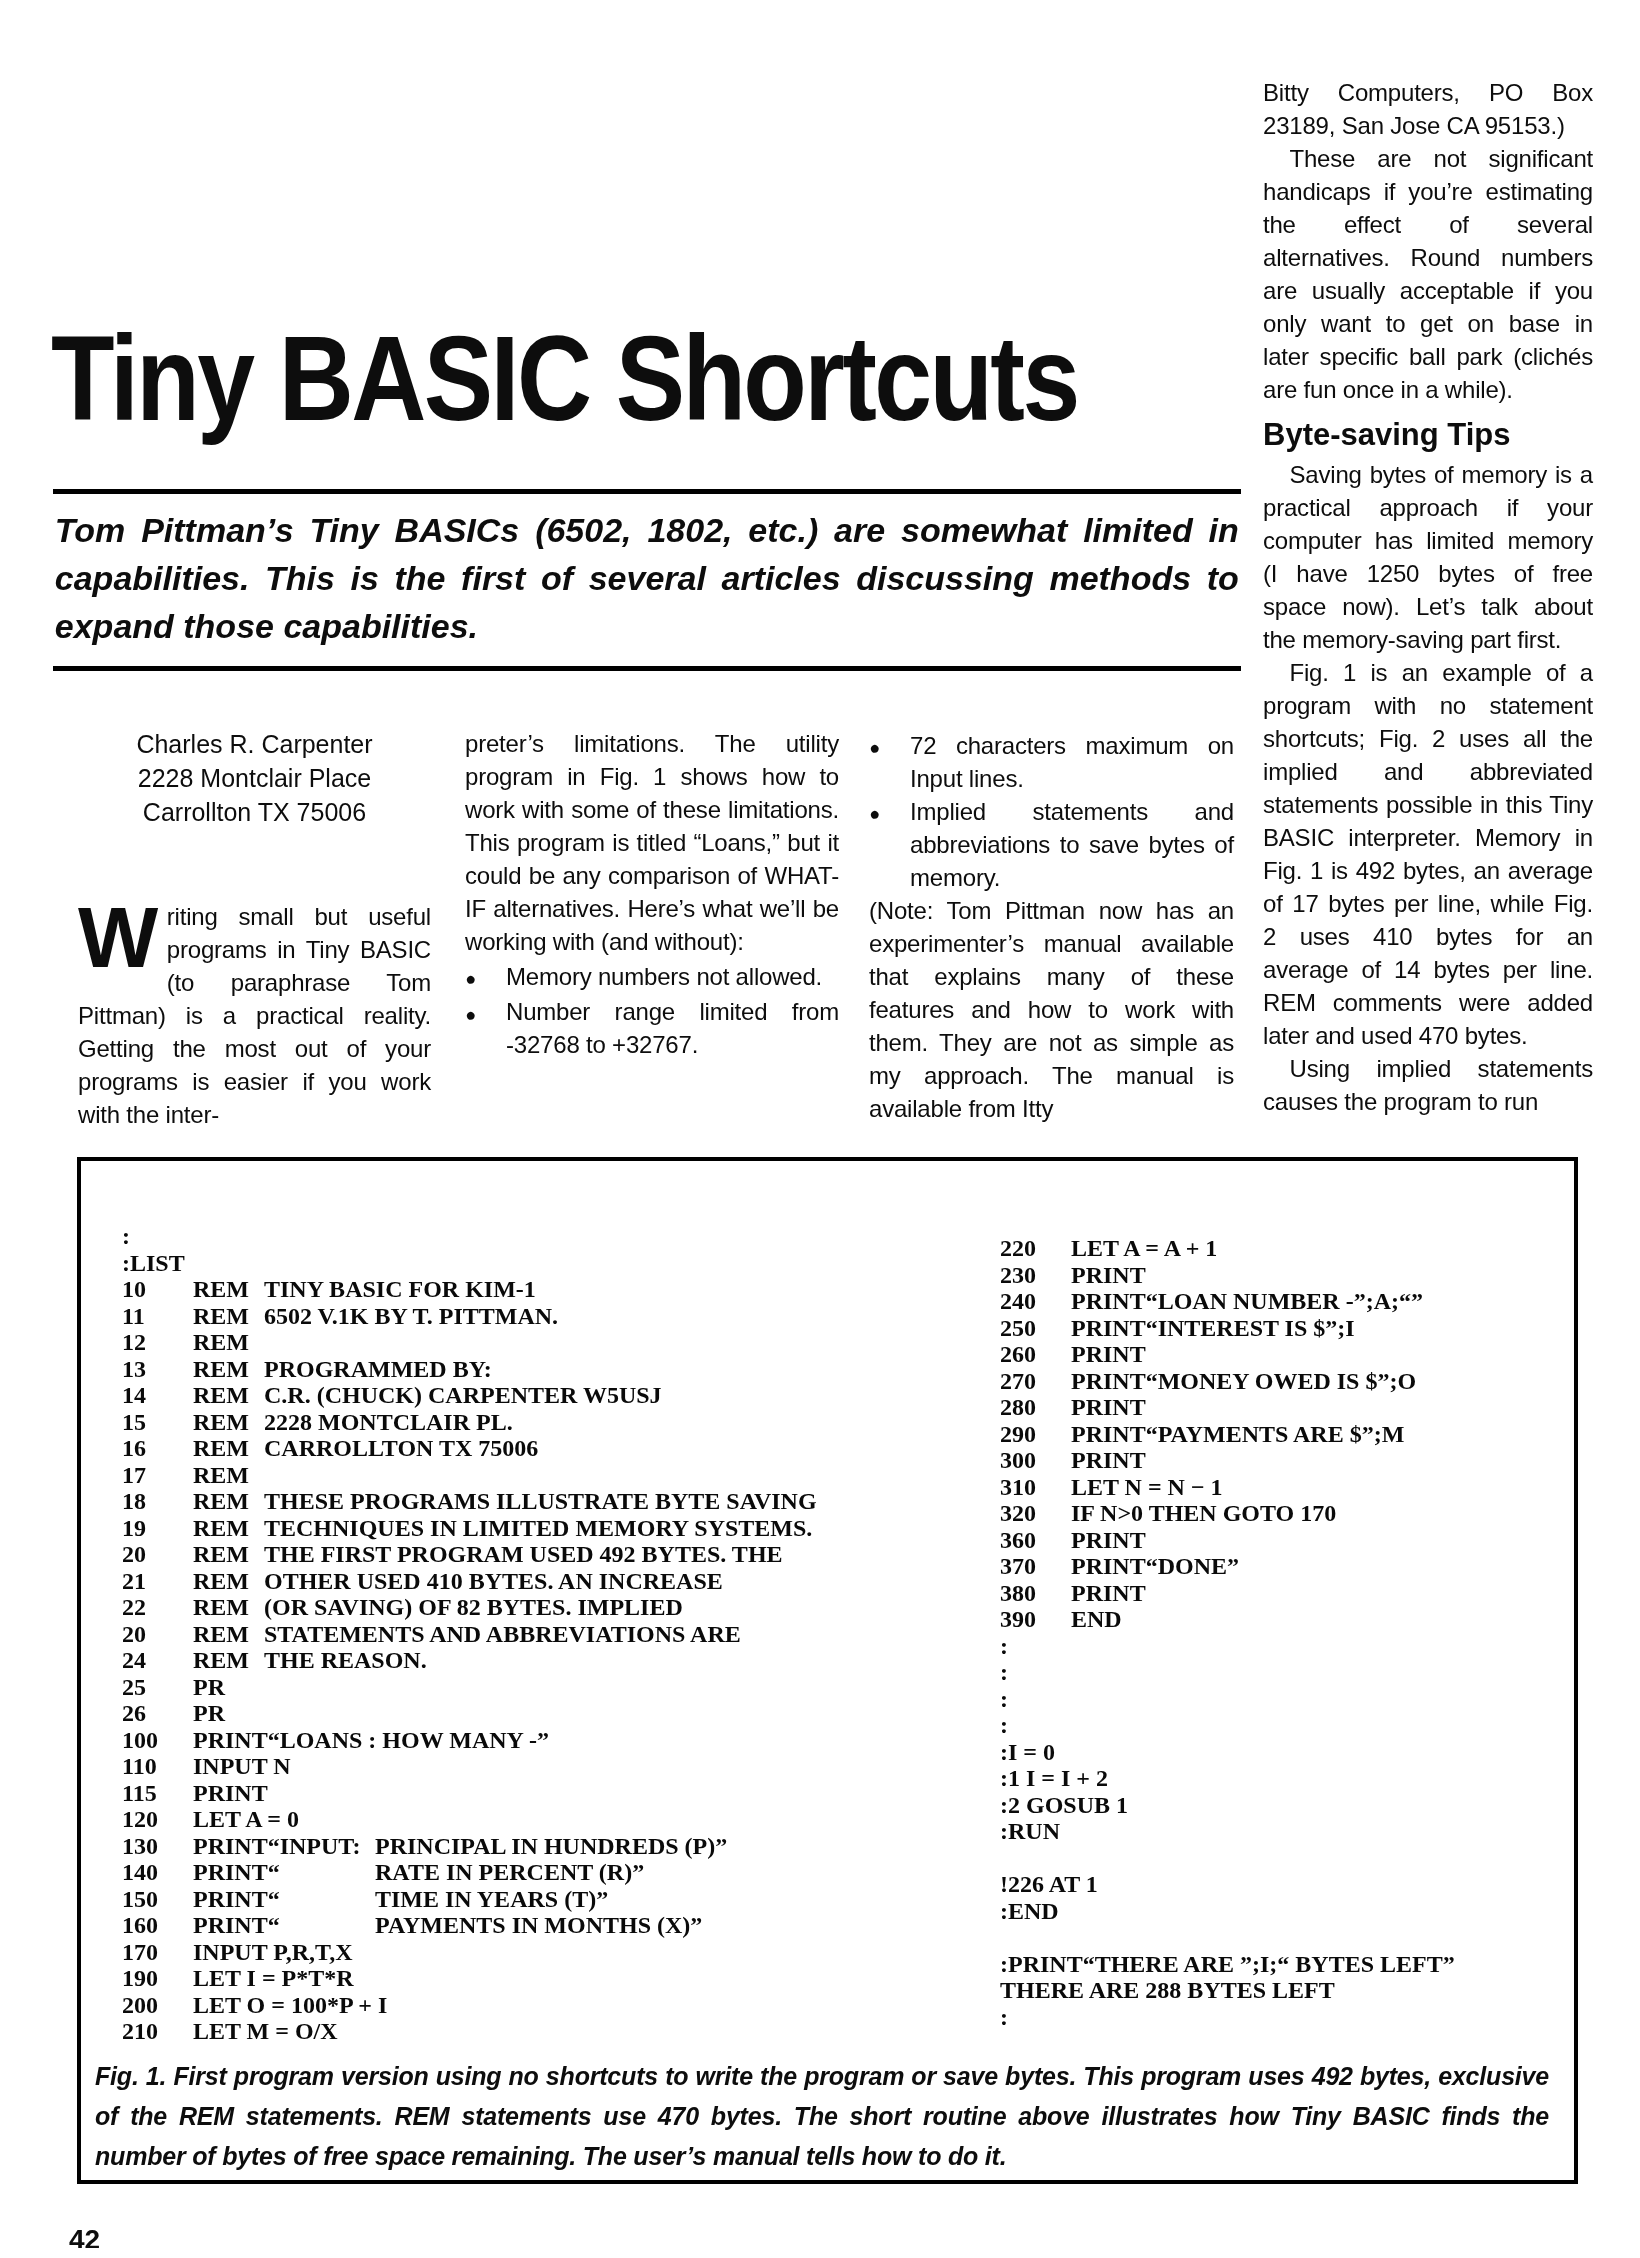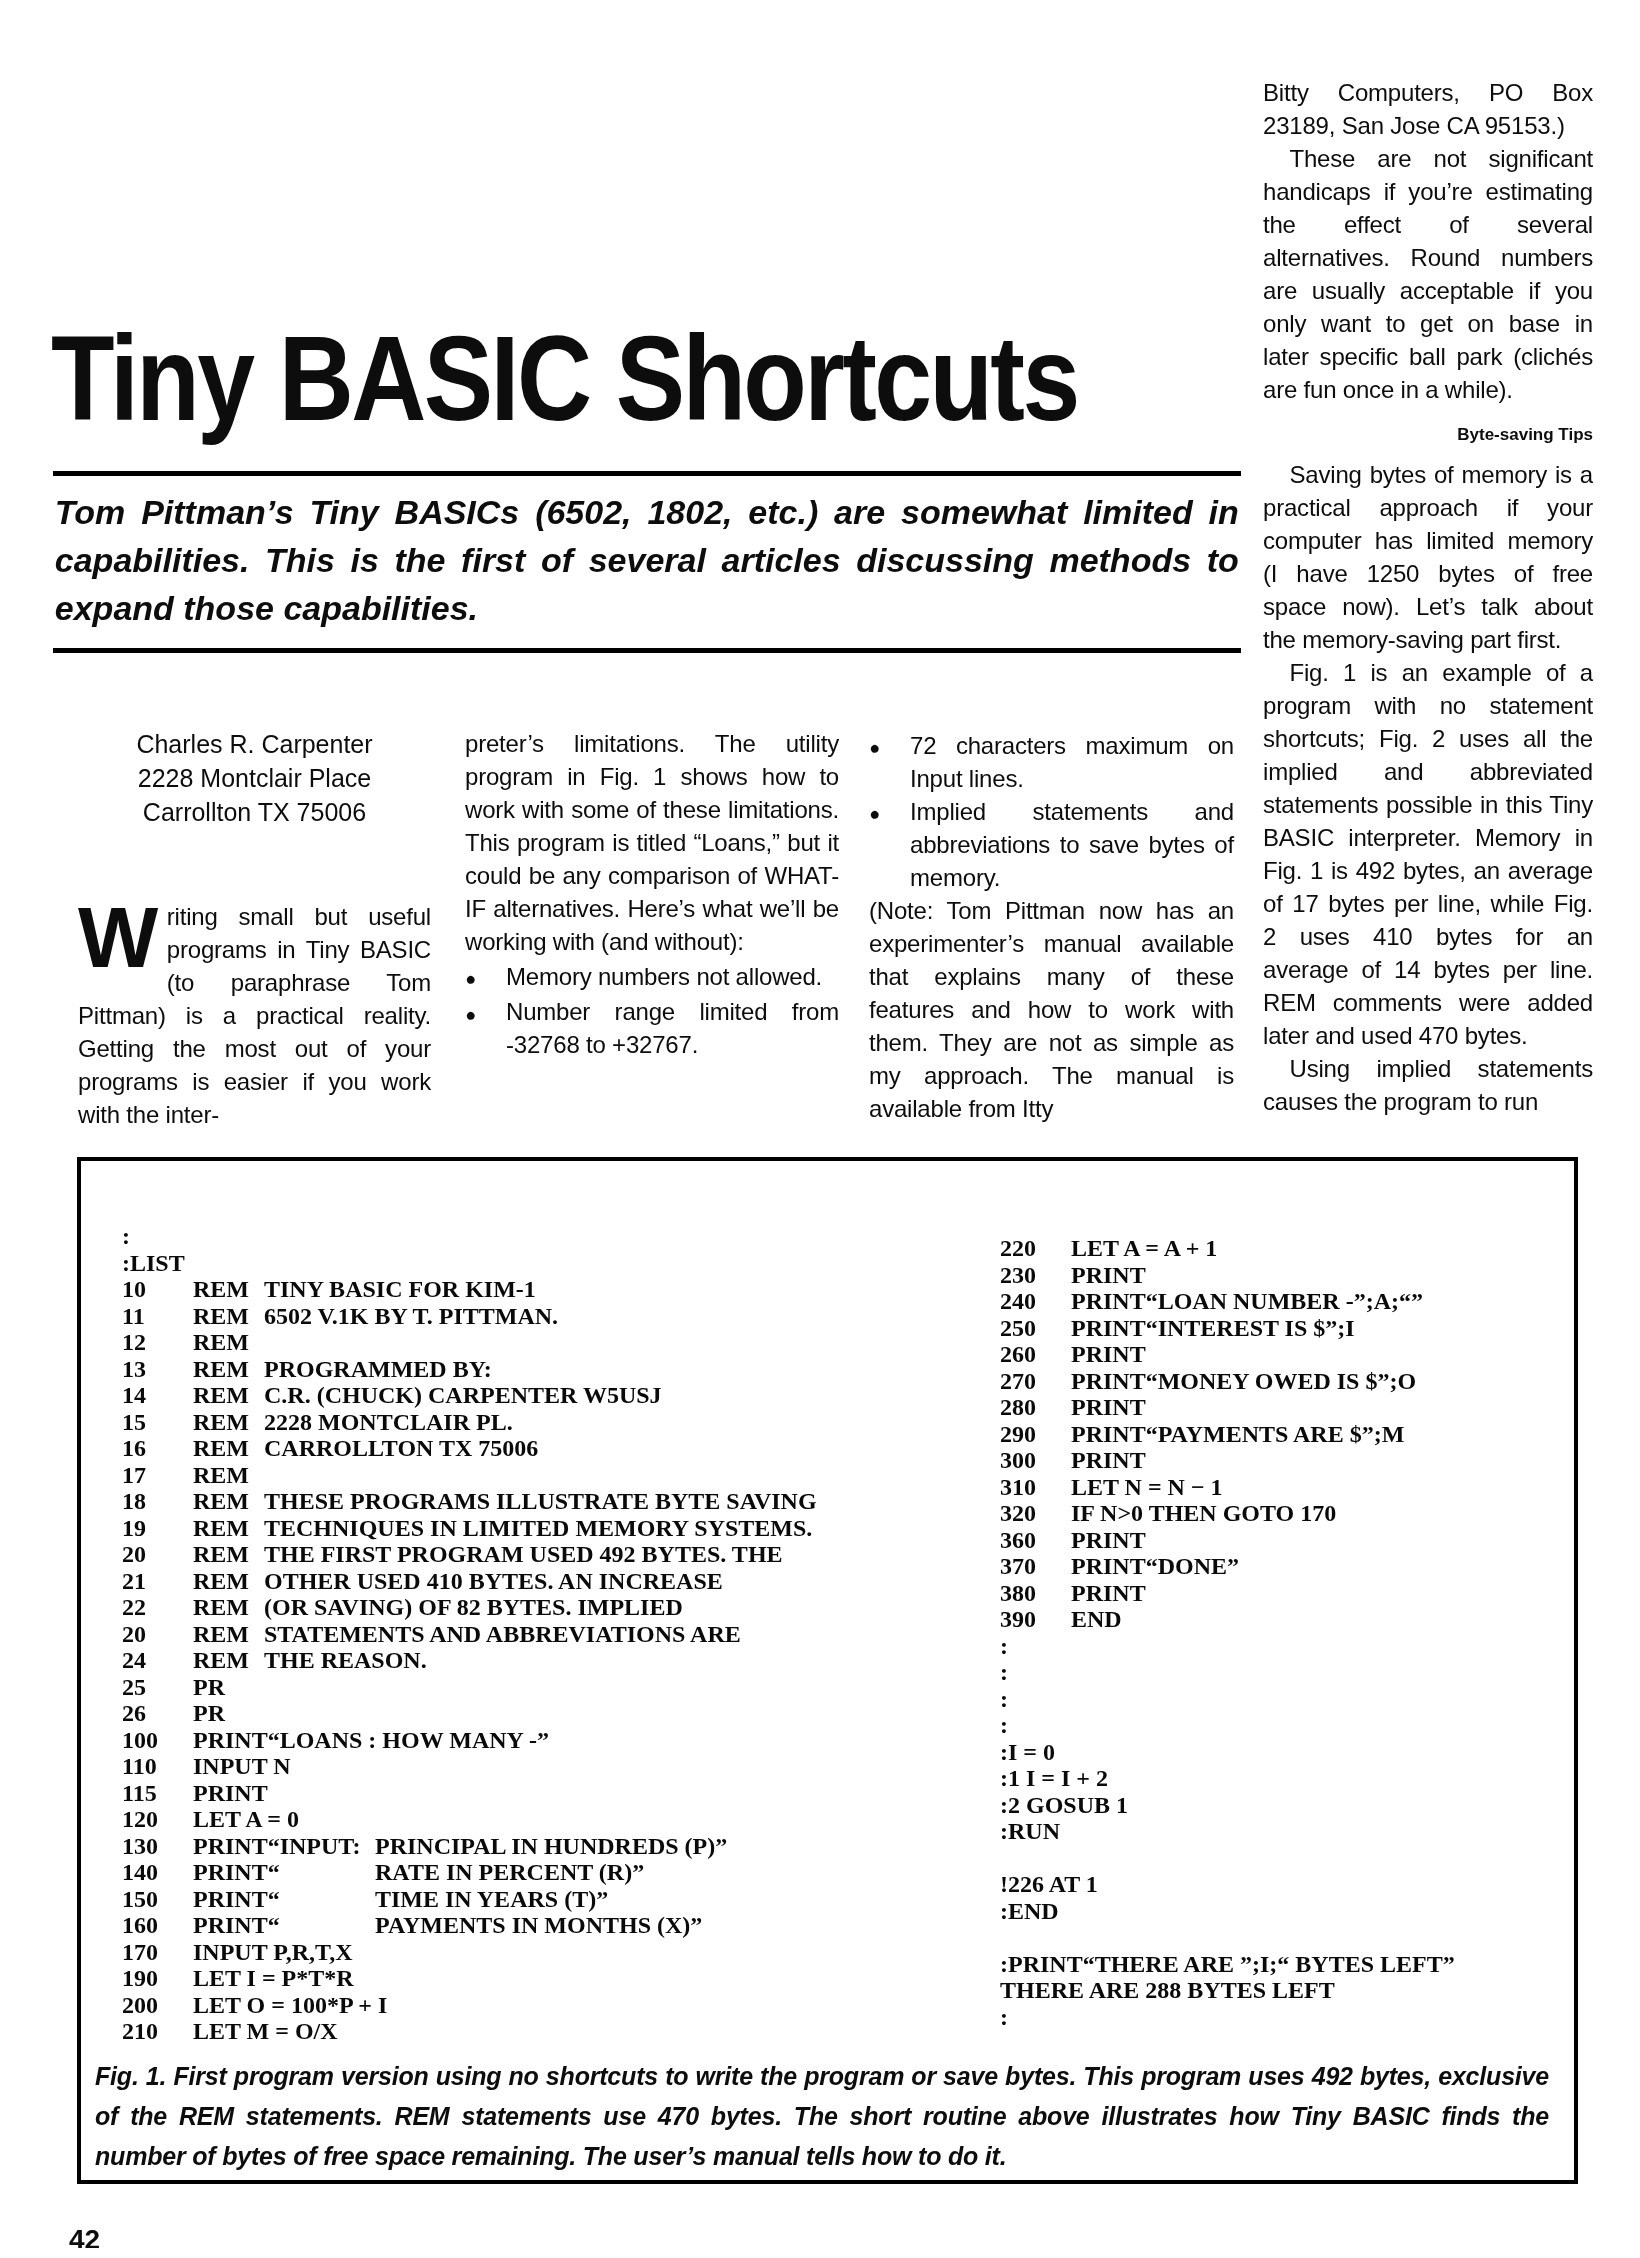--- a/index.html
+++ b/index.html
@@ -6,29 +6,29 @@
   .page {
     position:relative; width:1640px; height:2248px; background:#ffffff;
     font-family:"Liberation Sans", sans-serif; color:#0d0d0d; overflow:hidden;
   }
 
   
   .col4 { position:absolute; left:1263px; top:76px; width:330px;
           font-size:24px; line-height:33px; text-align:justify; letter-spacing:-0.2px; }
   .col4 p { margin:0; }
   .col4 p.indent { text-indent:26.5px; }
-  .col4 h3 { font-size:17px; margin:12.4px 0 7px 0; text-align:right; letter-spacing:0; }
+  .col4 h3 { font-size:31px; margin:12.4px 0 7px 0; text-align:left; letter-spacing:0; }
 
   
   .title { position:absolute; left:51px; top:311px; margin:0; width:1187px;
            font-size:104px; font-weight:bold; letter-spacing:-2.6px; white-space:nowrap;
            transform:scaleY(1.15); transform-origin:left top; }
 
   
-  .deck { position:absolute; left:53px; top:471px; width:1184px;
+  .deck { position:absolute; left:53px; top:489px; width:1184px;
           border-top:5.3px solid #000; border-bottom:5.3px solid #000;
           padding:12.4px 1.8px 16px 1.8px; font-style:italic; font-weight:bold;
           font-size:34px; line-height:48px; text-align:justify; }
 
   .author { position:absolute; left:78px; top:727px; width:353px;
             font-size:25px; line-height:34px;text-align:center; }
   .author div { margin:0; }
 
   .bodycol { position:absolute; top:727px; font-size:24px; line-height:33px;
              text-align:justify; letter-spacing:-0.2px; }

